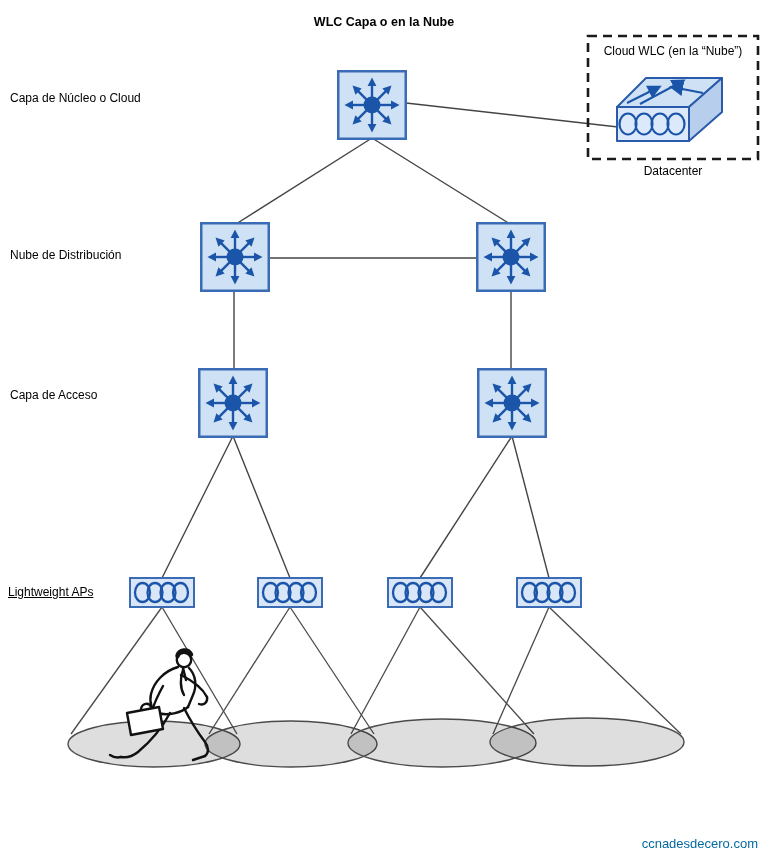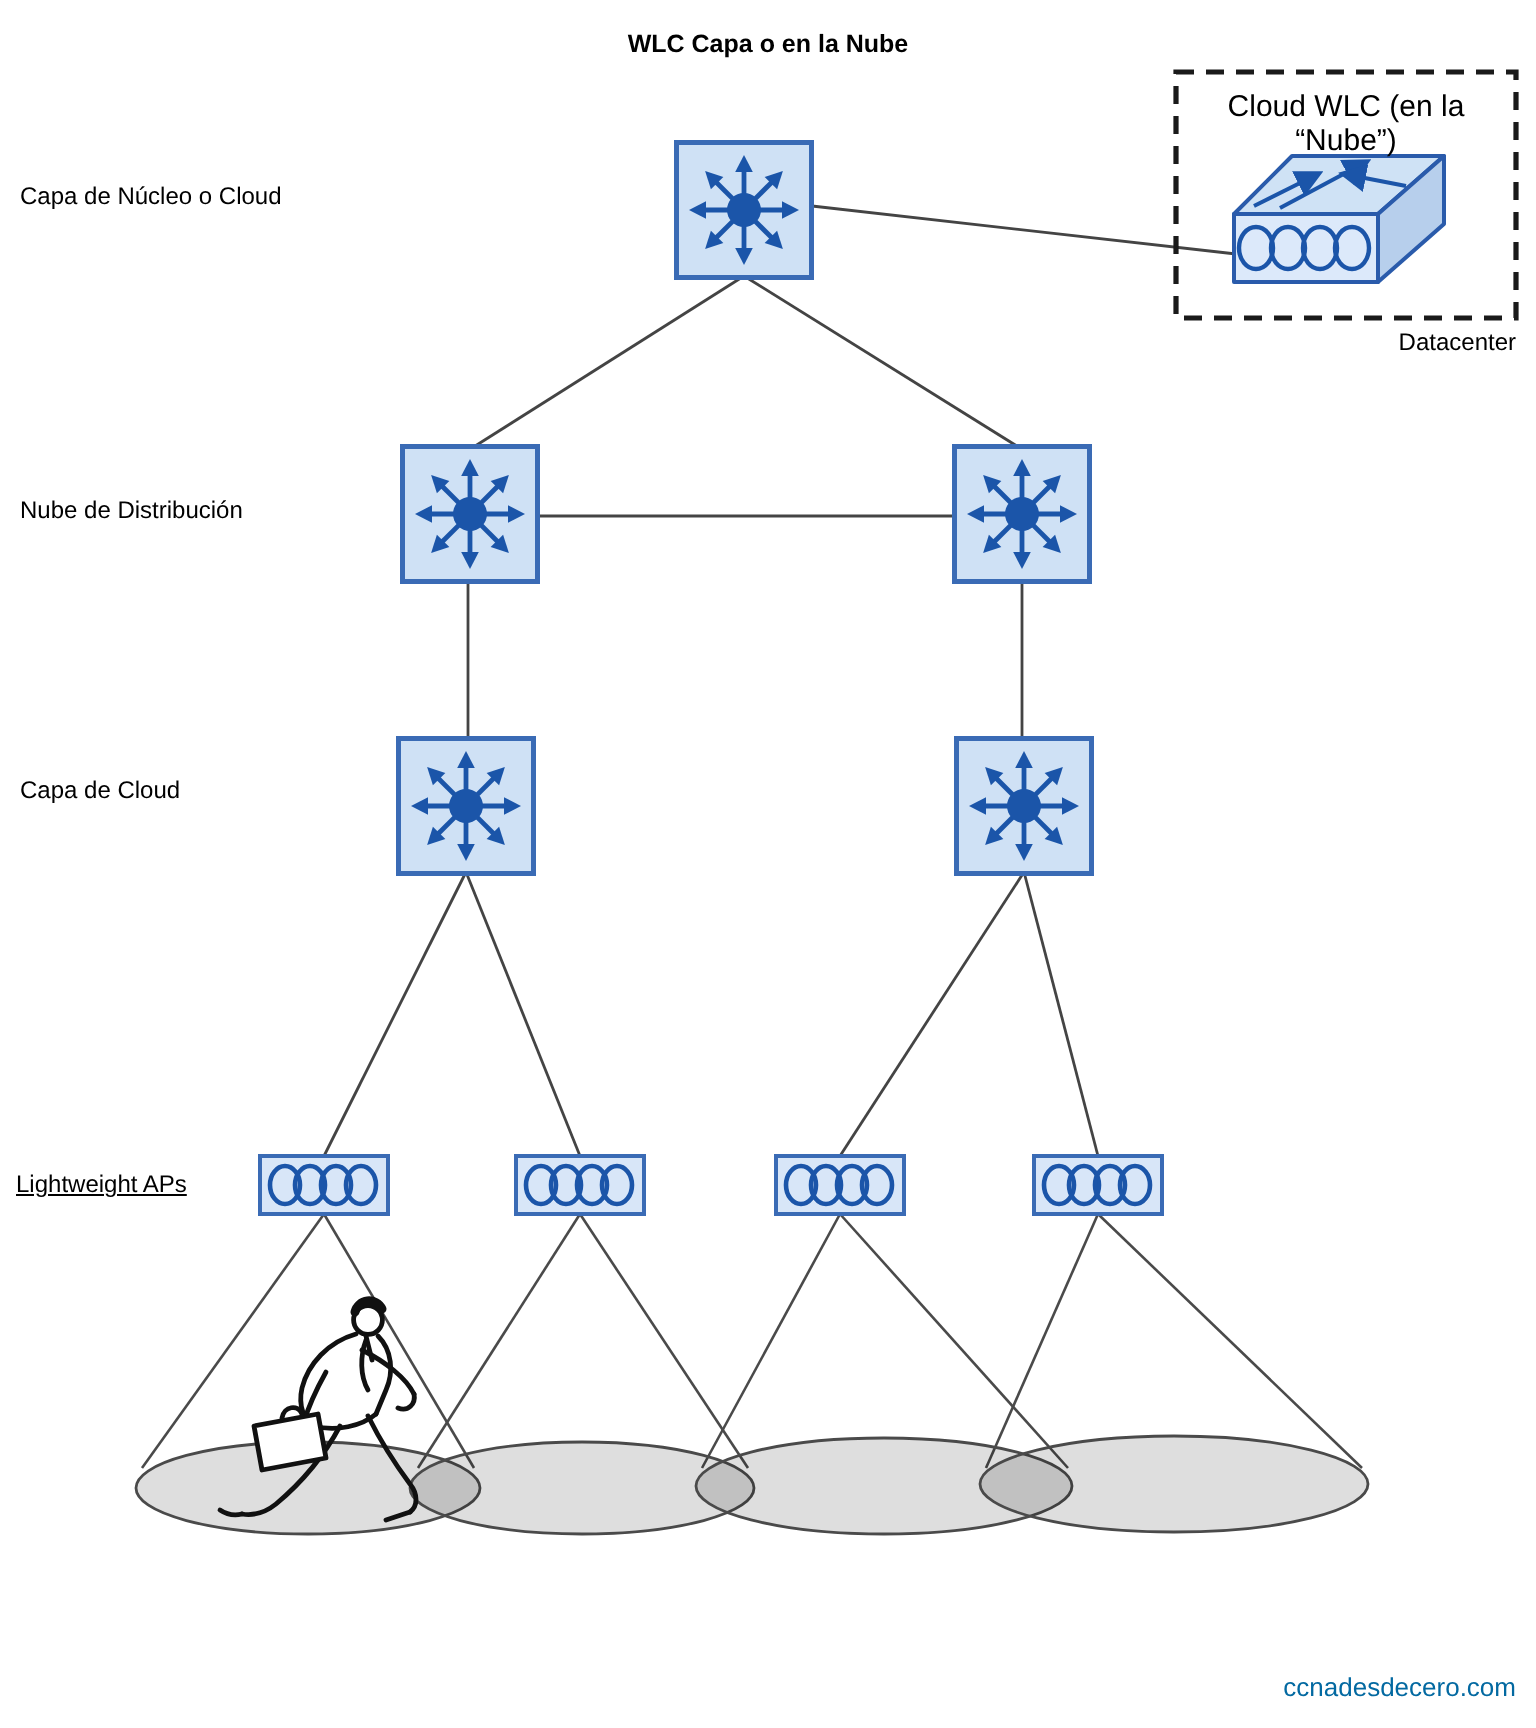--- a/index.html
+++ b/index.html
@@ -5,22 +5,22 @@
   html,body{margin:0;padding:0;background:#ffffff;}
   body{width:768px;height:864px;position:relative;overflow:hidden;
        font-family:"Liberation Sans", sans-serif;color:#000;}
   #scene{position:absolute;left:0;top:0;}
   .lbl{position:absolute;font-size:12px;line-height:1.15;white-space:nowrap;}
   .title{left:0;right:0;top:15px;text-align:center;font-weight:bold;font-size:12.5px;}
   .lbl-core{left:10px;top:92px;}
   .lbl-dist{left:10px;top:249px;}
   .lbl-acc{left:10px;top:389px;}
   .lbl-aps{left:8px;top:586px;text-decoration:underline;}
-  .cloud-lbl{left:589px;top:45px;width:168px;text-align:center;font-size:15px;white-space:normal;}
-  .dc-lbl{left:588px;top:165px;width:170px;text-align:right;}
+  .cloud-lbl{left:589px;top:45px;width:168px;text-align:center;font-size:12px;white-space:normal;}
+  .dc-lbl{left:588px;top:165px;width:170px;text-align:center;}
   .watermark{right:10px;top:837px;font-size:13px;color:#0369a1;}
 </style>
 </head>
 <body>
 
 <svg id="scene" width="768" height="864" viewBox="0 0 768 864" xmlns="http://www.w3.org/2000/svg">
   <defs>
     <marker id="mah" markerWidth="7" markerHeight="7" refX="5.5" refY="3.5" orient="auto">
       <path d="M0,0 L7,3.5 L0,7 z" fill="#1b55a9"></path>
     </marker>
@@ -128,17 +128,17 @@
       <line x1="703" y1="93" x2="672" y2="87" marker-end="url(#mah)"></line>
     </g>
   </g>
 
   <rect x="588" y="36" width="170" height="123" fill="none" stroke="#1a1a1a" stroke-width="2.6" stroke-dasharray="9 6"></rect>
 </svg>
 
 <div class="lbl title">WLC Capa o en la Nube</div>
 <div class="lbl lbl-core">Capa de Núcleo o Cloud</div>
 <div class="lbl lbl-dist">Nube de Distribución</div>
-<div class="lbl lbl-acc">Capa de Cloud</div>
+<div class="lbl lbl-acc">Capa de Acceso</div>
 <div class="lbl lbl-aps">Lightweight APs</div>
 <div class="lbl cloud-lbl">Cloud WLC (en la “Nube”)</div>
 <div class="lbl dc-lbl">Datacenter</div>
 <div class="lbl watermark">ccnadesdecero.com</div>
 
 </body></html>

